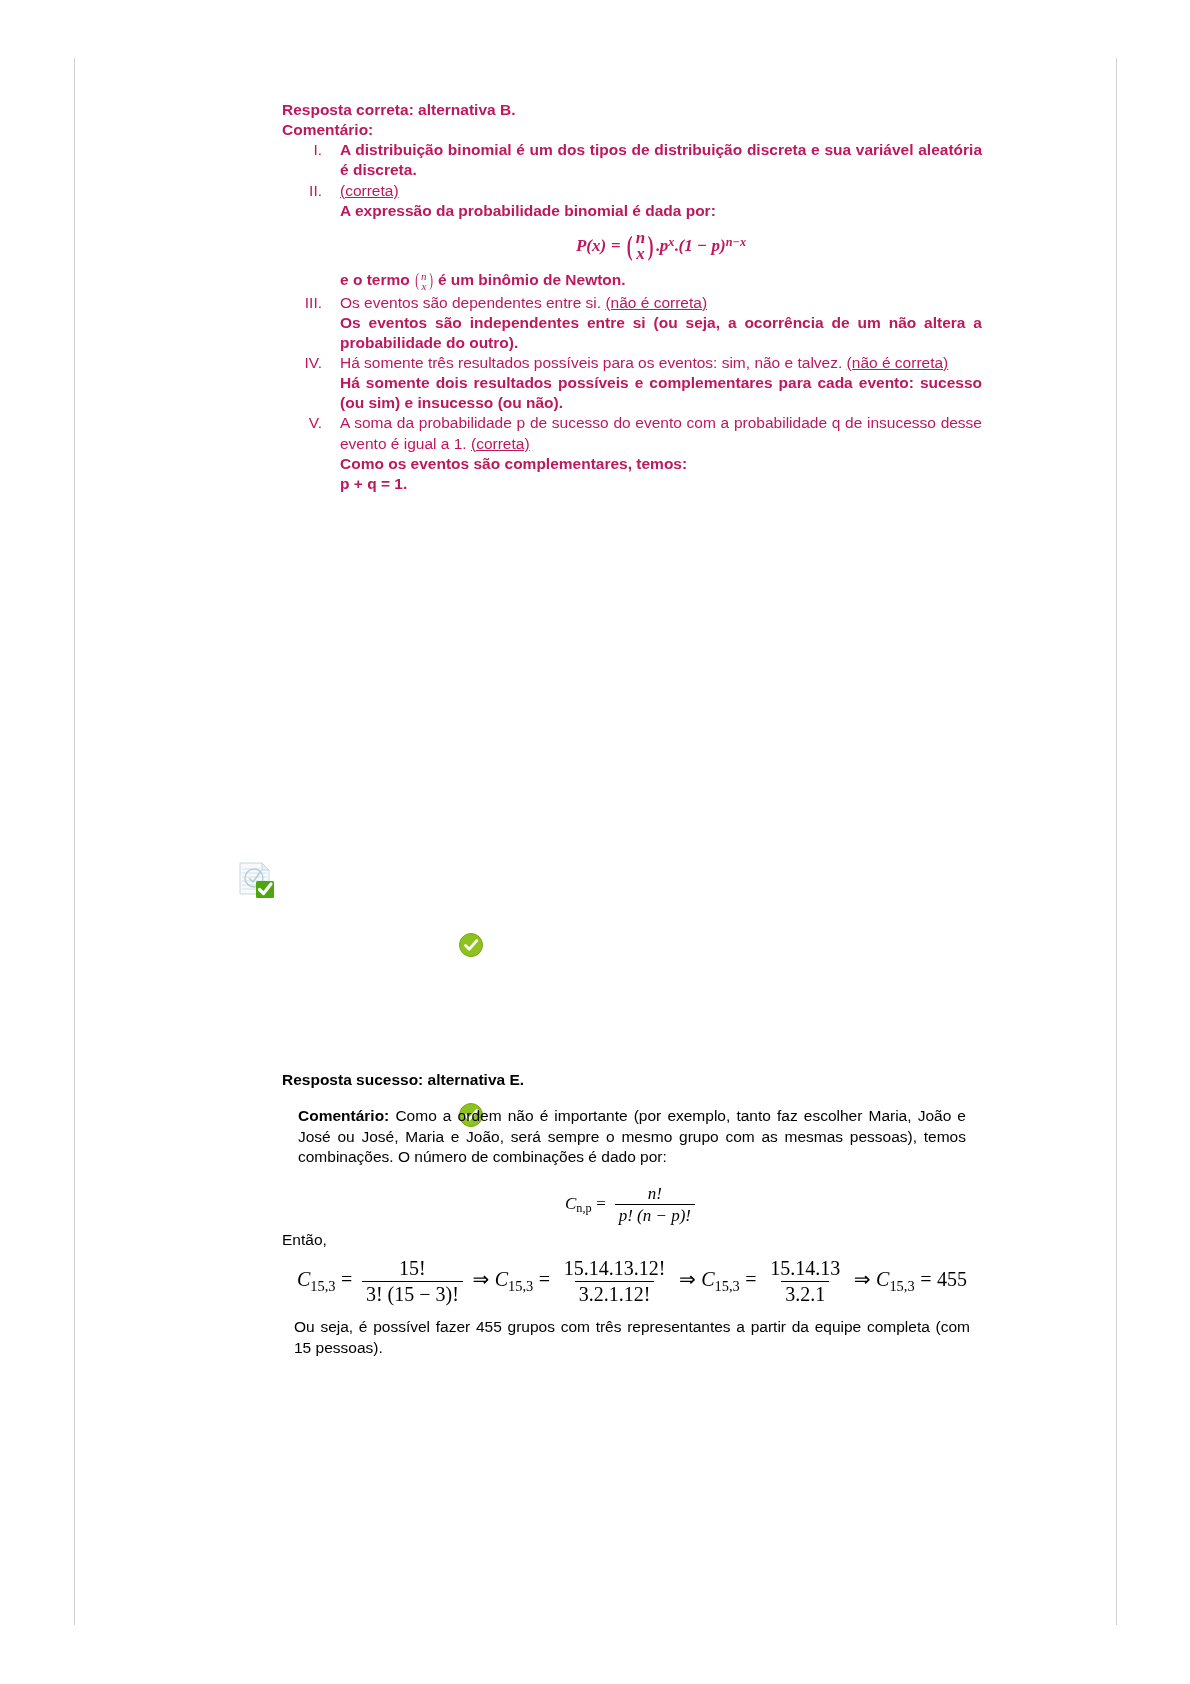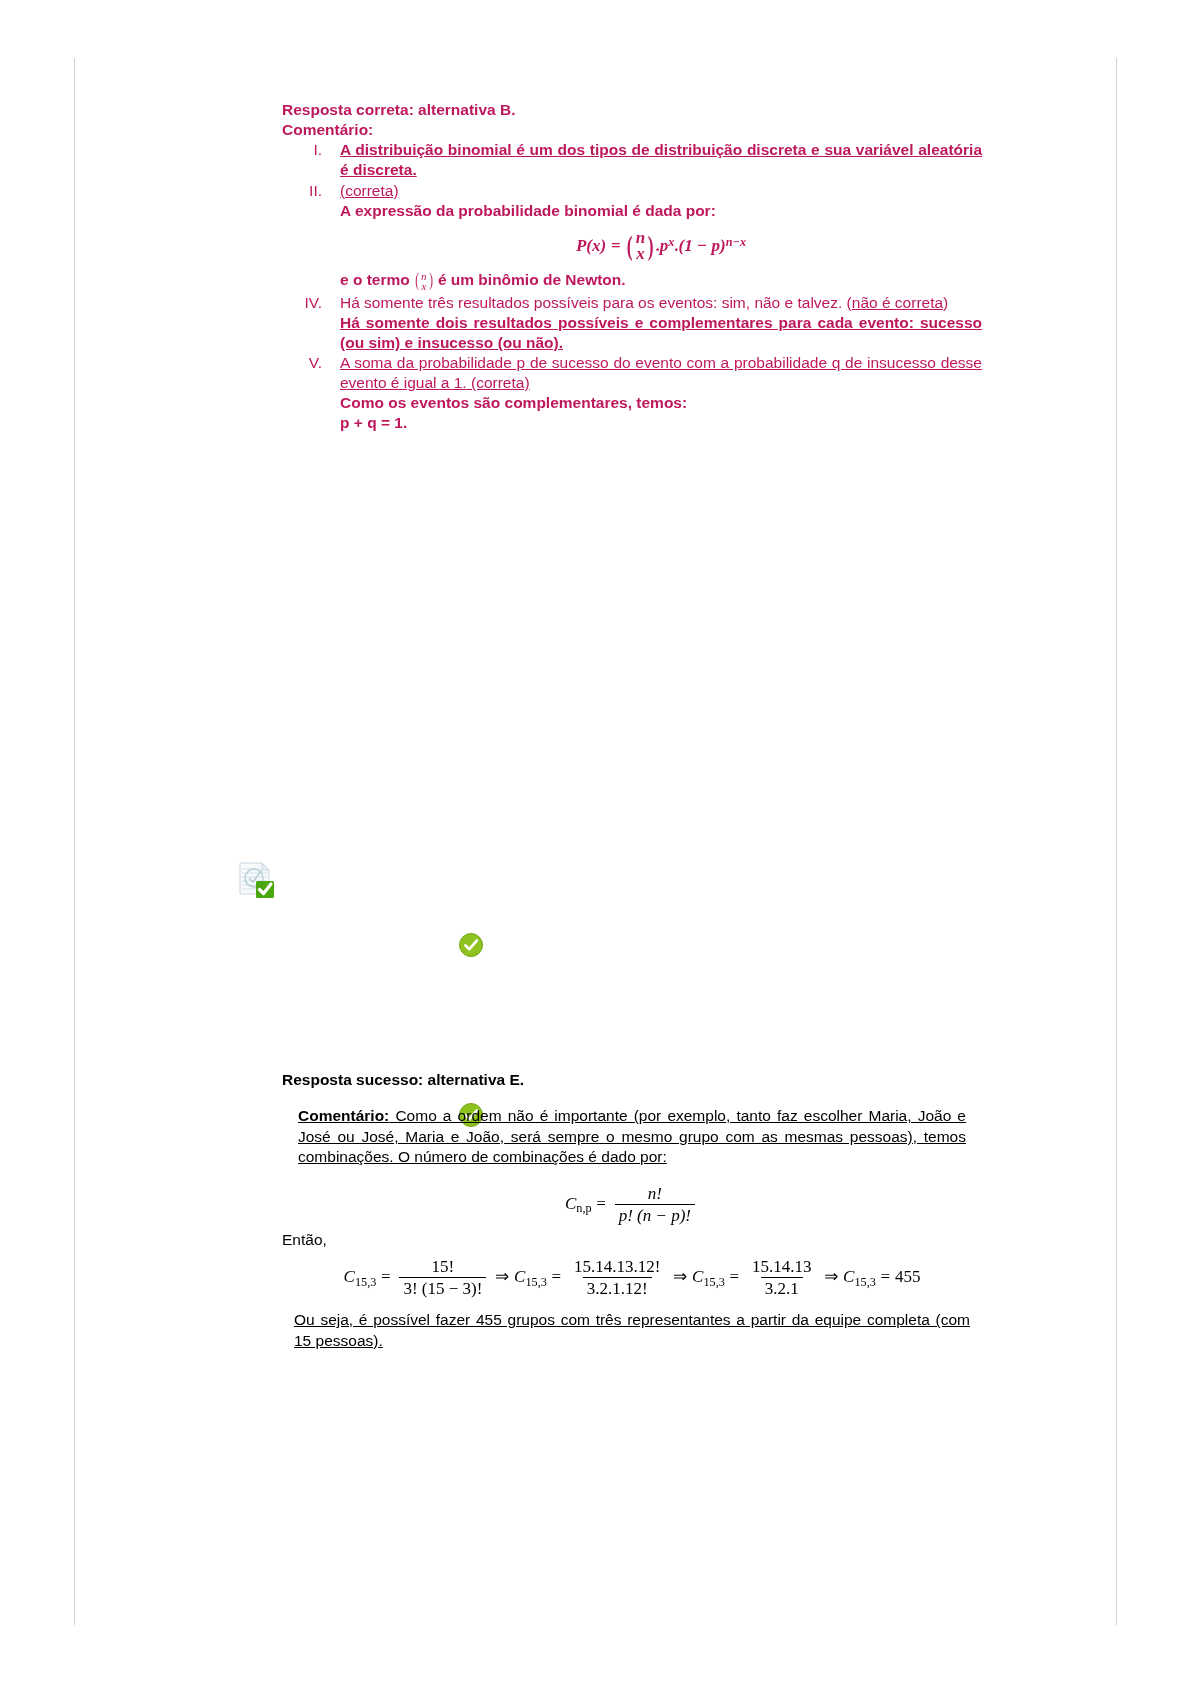--- a/index.html
+++ b/index.html
@@ -36,21 +36,21 @@
     top: 8px;        
     width: 700px;
     font-size: 15.5px;
     line-height: 1.30;
     color: #be185d;
     margin-top: 34px;
   }
 
   .bold { font-weight: bold; }
   .uline { text-decoration: underline; }
-  .just { text-align: justify; text-decoration: underline; }
+  .just { text-align: justify; }
 
   .lead-line { font-weight: bold; font-size: 15.5px; }
 
   
   ol.roman-list {
     list-style: none;
     margin: 0;
     padding: 0;
   }
   ol.roman-list > li {
@@ -204,20 +204,27 @@
               <span class="stack" style="font-size:11px">
                 <span>n</span>
                 <span>x</span>
               </span>
               <span class="paren" style="font-size:18px">)</span>
             </span>
             <span>é um binômio de Newton.</span></p>
         </div>
       </li>
 
+      <li>
+        <span class="rn">III.</span>
+        <div class="li-body">
+          <p><span>Os eventos são dependentes entre si.</span> <span class="uline">(não é correta)</span></p>
+          <p class="bold just">Os eventos são independentes entre si (ou seja, a ocorrência de um não altera a probabilidade do outro).</p>
+        </div>
+      </li>
 
       <li>
         <span class="rn">IV.</span>
         <div class="li-body">
           <p><span>Há somente três resultados possíveis para os eventos: sim, não e talvez.</span> <span class="uline">(não é correta)</span></p>
           <p class="bold just" style="text-align-last:left">Há somente dois resultados possíveis e complementares para cada evento: sucesso (ou sim) e insucesso (ou não).</p>
         </div>
       </li>
 
       <li>
@@ -284,21 +291,21 @@
         <span class="frac">
           <span class="num math">n!</span>
           <span class="den math">p! (n − p)!</span>
         </span>
       </span>
     </div>
 
     <p style="margin:2px 0 0 0">Então,</p>
 
     <div class="eq-center">
-      <span class="eq-line" style="font-size:17px">
+      <span class="eq-line" style="font-size:20px">
 
         <span class="math">C</span><span class="math sub">15,3</span>
         <span style="font-family:'Liberation Serif',serif">=</span>
         <span class="frac">
           <span class="num math" style="font-style:normal">15!</span>
           <span class="den math" style="font-style:normal">3! (15 − 3)!</span>
         </span>
         <span style="font-family:'Liberation Serif',serif">⇒</span>
 
         <span class="math">C</span><span class="math sub">15,3</span>

